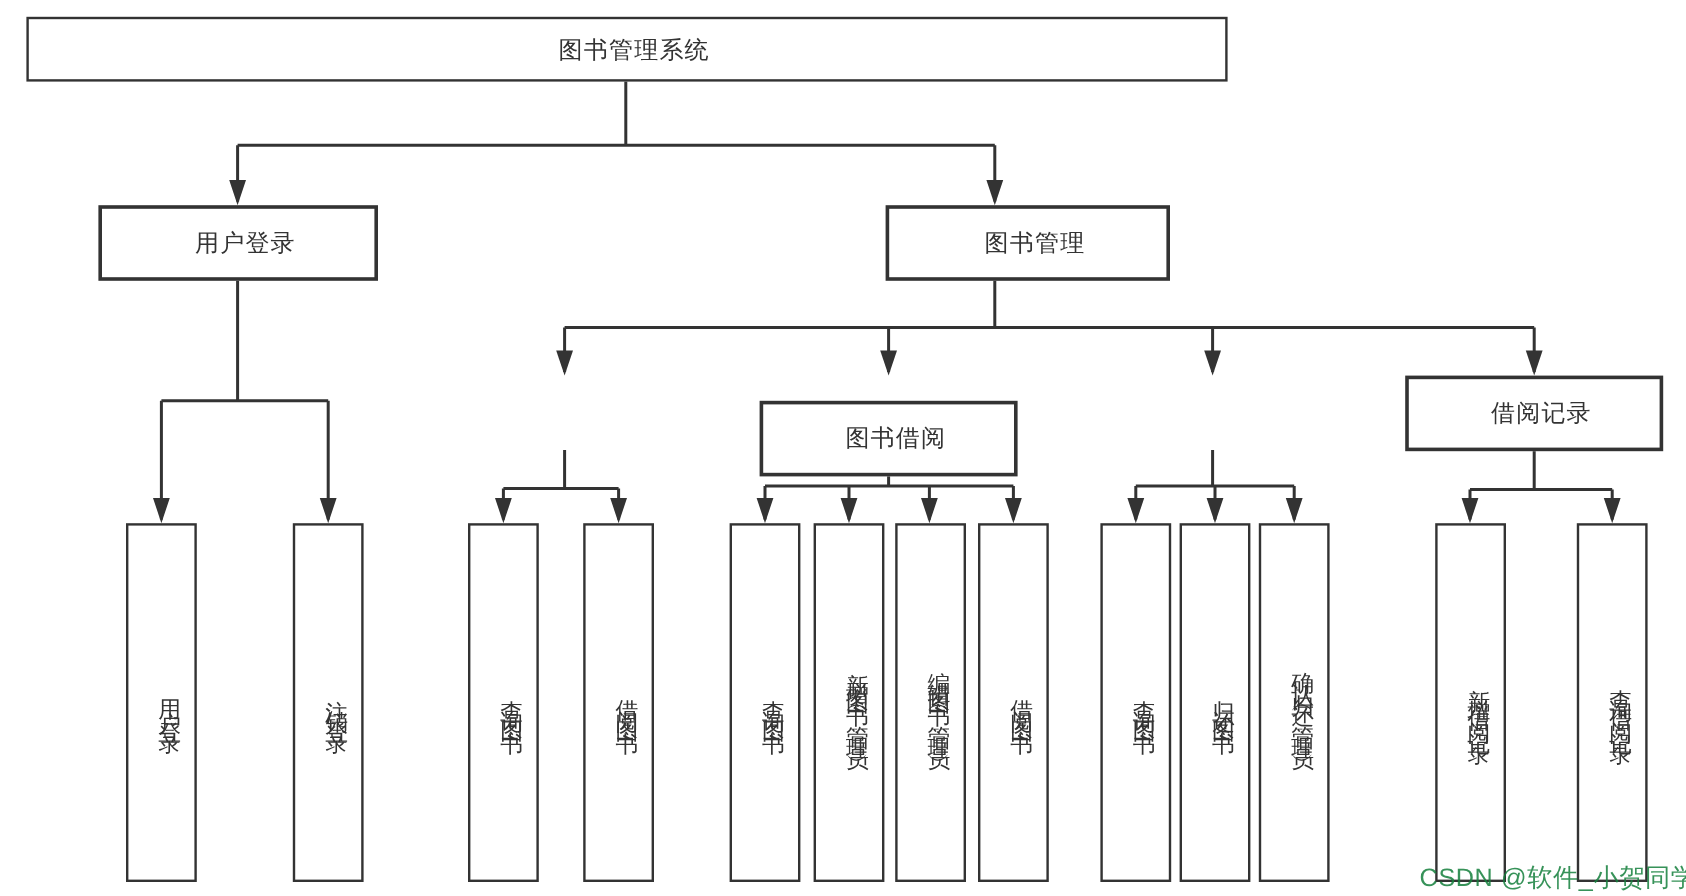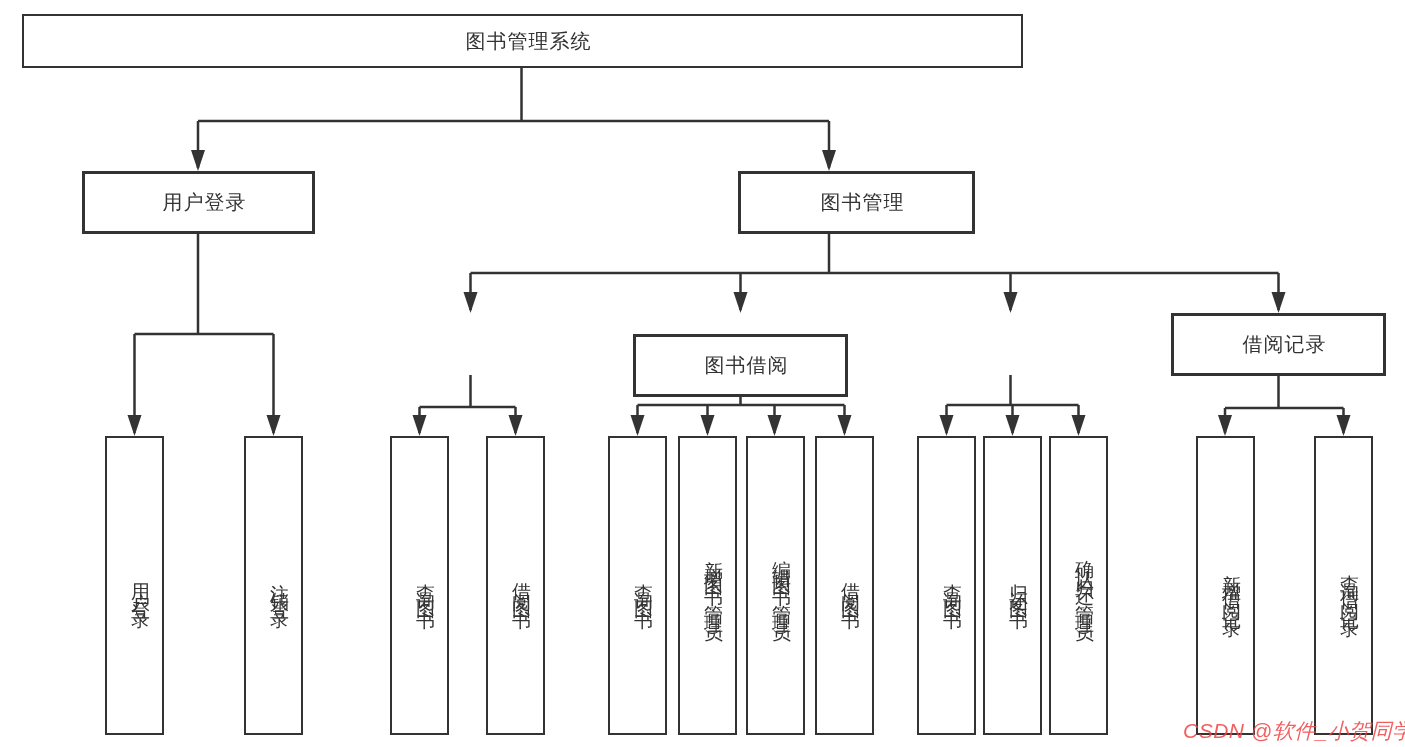--- a/index.html
+++ b/index.html
@@ -45,26 +45,25 @@
     line-height: 1.05;
     white-space: nowrap;
   }
 
   .watermark {
     position: absolute;
     left: 1183px;
     top: 717px;
     width: 222px;
     font-size: 21px;
-    color: #ef4444;
+    color: #15803d;
     opacity: 0.85;
     white-space: nowrap;
     z-index: 10;
     letter-spacing: 0.5px;
-    font-style: italic;
   }
 </style>
 </head>
 <body>
 
 <div id="canvas">
 
   <svg id="connectors" viewBox="0 0 1405 747" fill="none" xmlns="http://www.w3.org/2000/svg">
     <g stroke="#333333" stroke-width="2.5">
 

